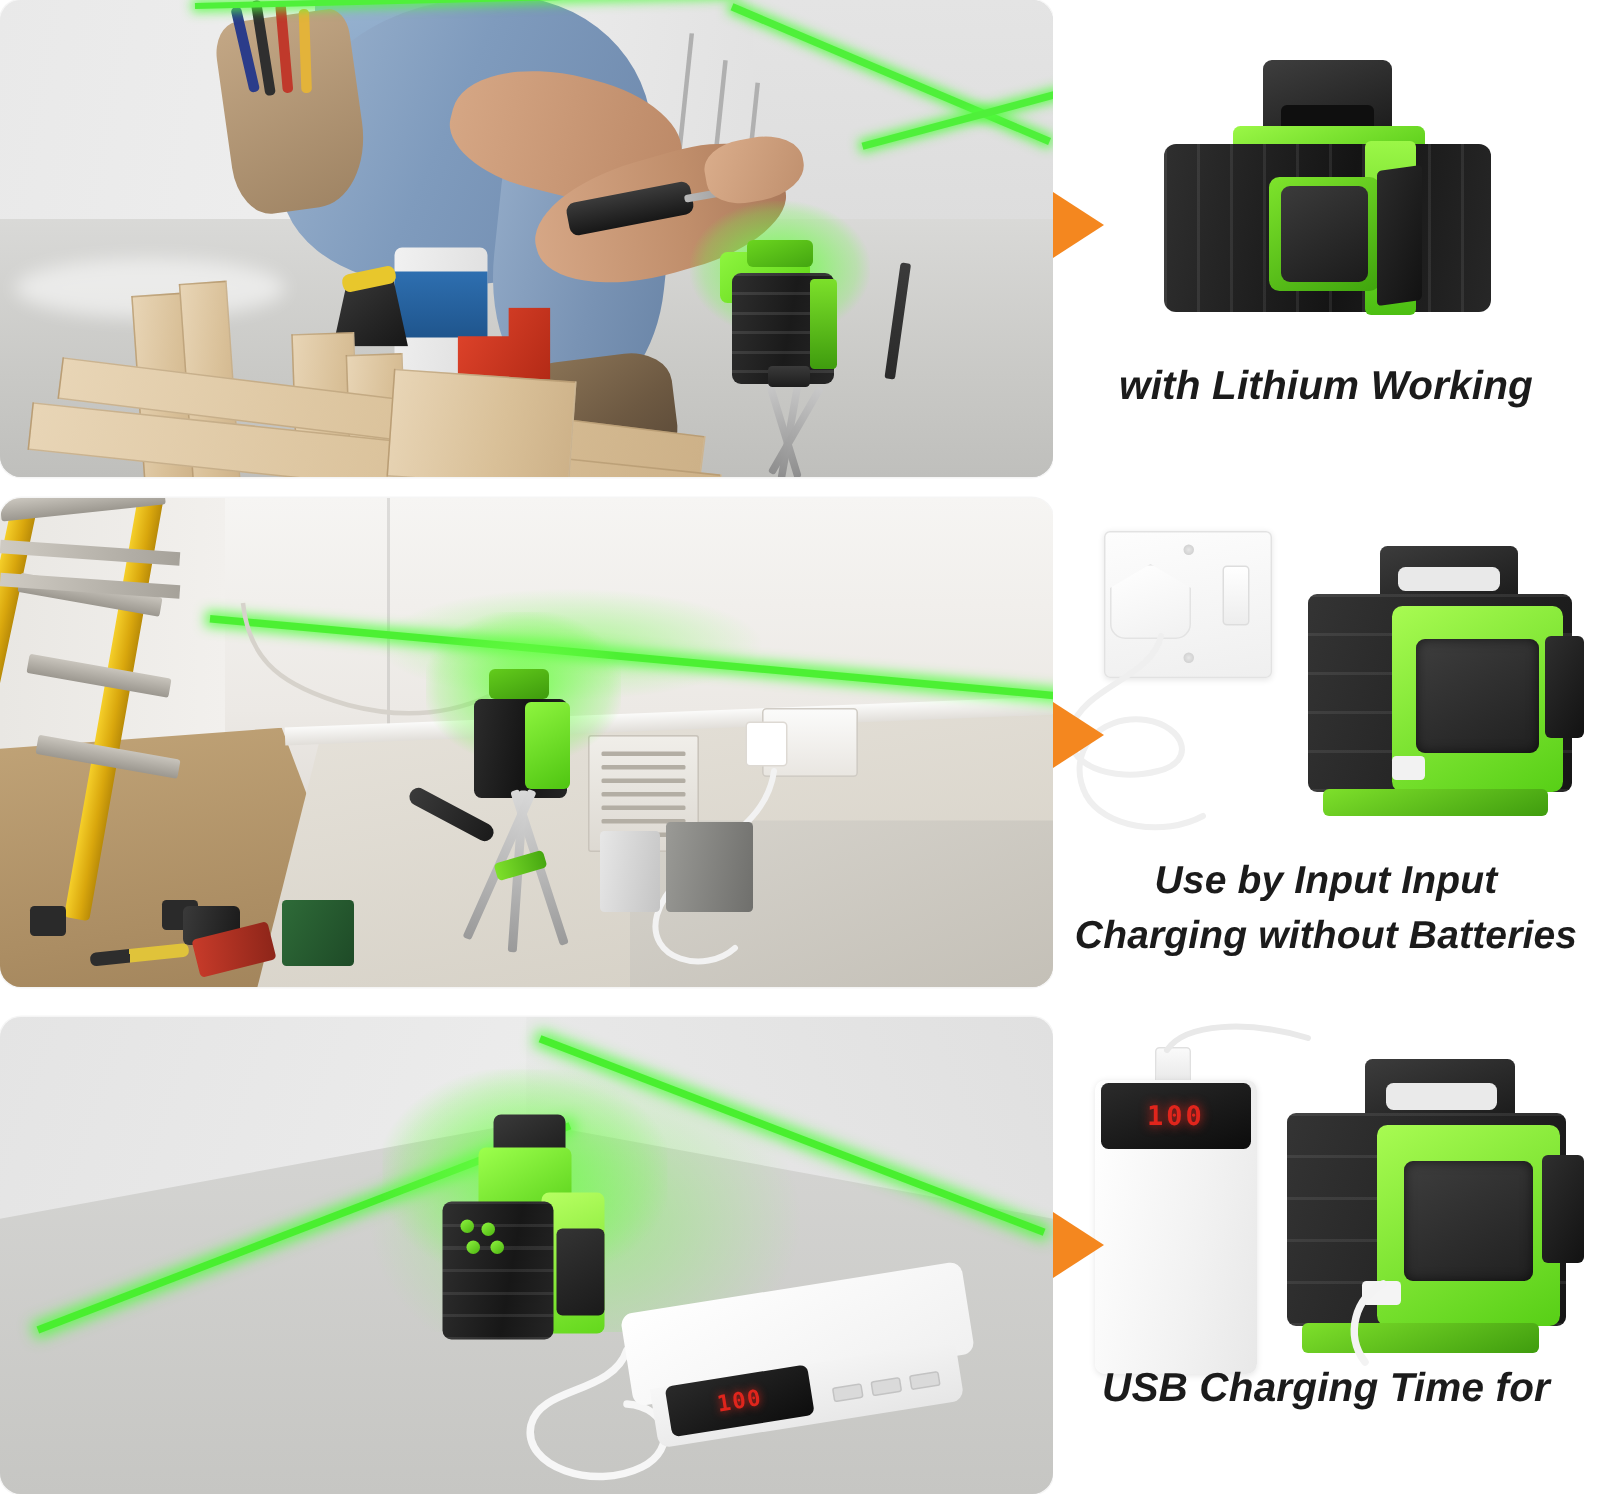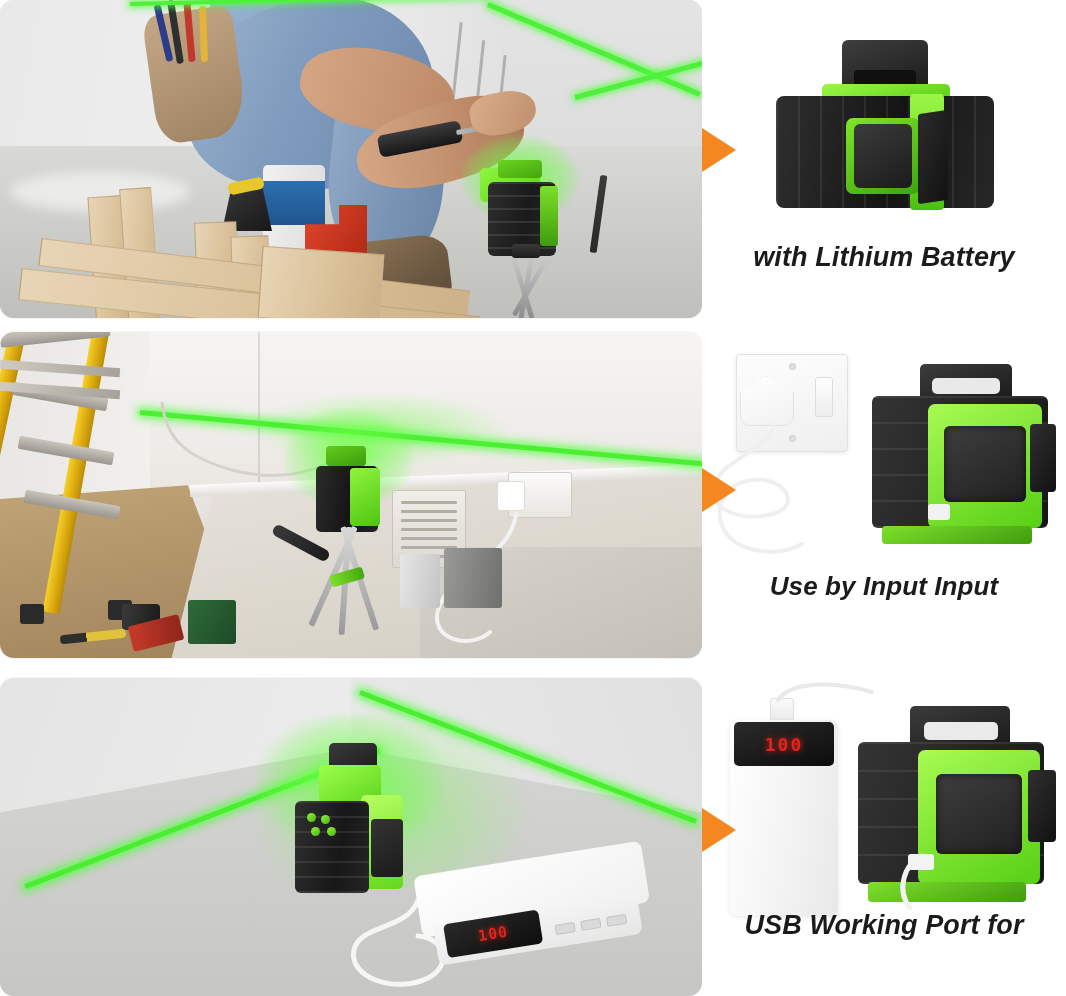--- a/index.html
+++ b/index.html
@@ -385,21 +385,21 @@
           </div>
         <div class="gtop"></div>
         <div class="case"></div>
         <div class="ribs"></div>
         <div class="gband"></div>
         <div class="bay"></div>
         <div class="batt"></div>
         <div class="door"></div>
       </div>
       <div class="caption cap-txt" style="top:238px;font-size:27px;">
-        <span class="ln">with Lithium Battery</span>
+        <span class="ln">with Lithium Working</span>
       </div>
     </div>
   </div>
 
   <div class="row" id="row2">
 
     <div class="photo p2">
       <div class="wallback"></div>
       <div class="wallL"></div>
       <div class="corner"></div>
@@ -487,20 +487,21 @@
         <div style="position:absolute;left:10px;top:32px;width:176px;height:132px;border-radius:6px;background:repeating-linear-gradient(180deg,rgba(255,255,255,.08) 0 2px,transparent 2px 26px);"></div>
         <div class="face" style="left:66px;top:40px;width:114px;height:124px;"></div>
         <div class="lens" style="left:82px;top:62px;width:82px;height:76px;"></div>
         <div class="clip" style="left:168px;top:60px;width:26px;height:68px;"></div>
         <div style="position:absolute;left:66px;top:140px;width:22px;height:16px;background:#f2f2f2;border-radius:3px;"></div>
         <div style="position:absolute;left:20px;top:162px;width:150px;height:18px;background:linear-gradient(160deg,#7ee02b,#3f9c0e);border-radius:4px;"></div>
       </div>
 
       <div class="caption cap-txt" style="top:236px;font-size:26px;">
         <span class="ln">Use by Input Input</span>
+        <span class="ln">Charging without Batteries</span>
       </div>
     </div>
   </div>
 
   <div class="row" id="row3">
 
     <div class="photo p3">
       <div class="wl"></div>
       <div class="wr"></div>
       <div class="fl"></div>
@@ -564,18 +565,18 @@
         <div class="lens" style="left:86px;top:68px;width:86px;height:80px;"></div>
         <div class="clip" style="left:178px;top:64px;width:28px;height:72px;"></div>
         <div style="position:absolute;left:58px;top:148px;width:26px;height:16px;background:#f4f4f4;border-radius:3px;"></div>
         <div style="position:absolute;left:18px;top:176px;width:158px;height:20px;background:linear-gradient(160deg,#7ee02b,#3f9c0e);border-radius:4px;"></div>
         <svg style="position:absolute;left:30px;top:142px;width:90px;height:70px;" viewBox="0 0 90 70">
           <path d="M42 8 C24 16, 16 42, 30 60" fill="none" stroke="#f3f3f3" stroke-width="5" stroke-linecap="round"></path>
         </svg>
       </div>
 
       <div class="caption cap-txt" style="top:228px;font-size:27px;">
-        <span class="ln">USB Working Port for</span>
+        <span class="ln">USB Charging Time for</span>
       </div>
     </div>
   </div>
 
 </div>
 
 </body></html>

